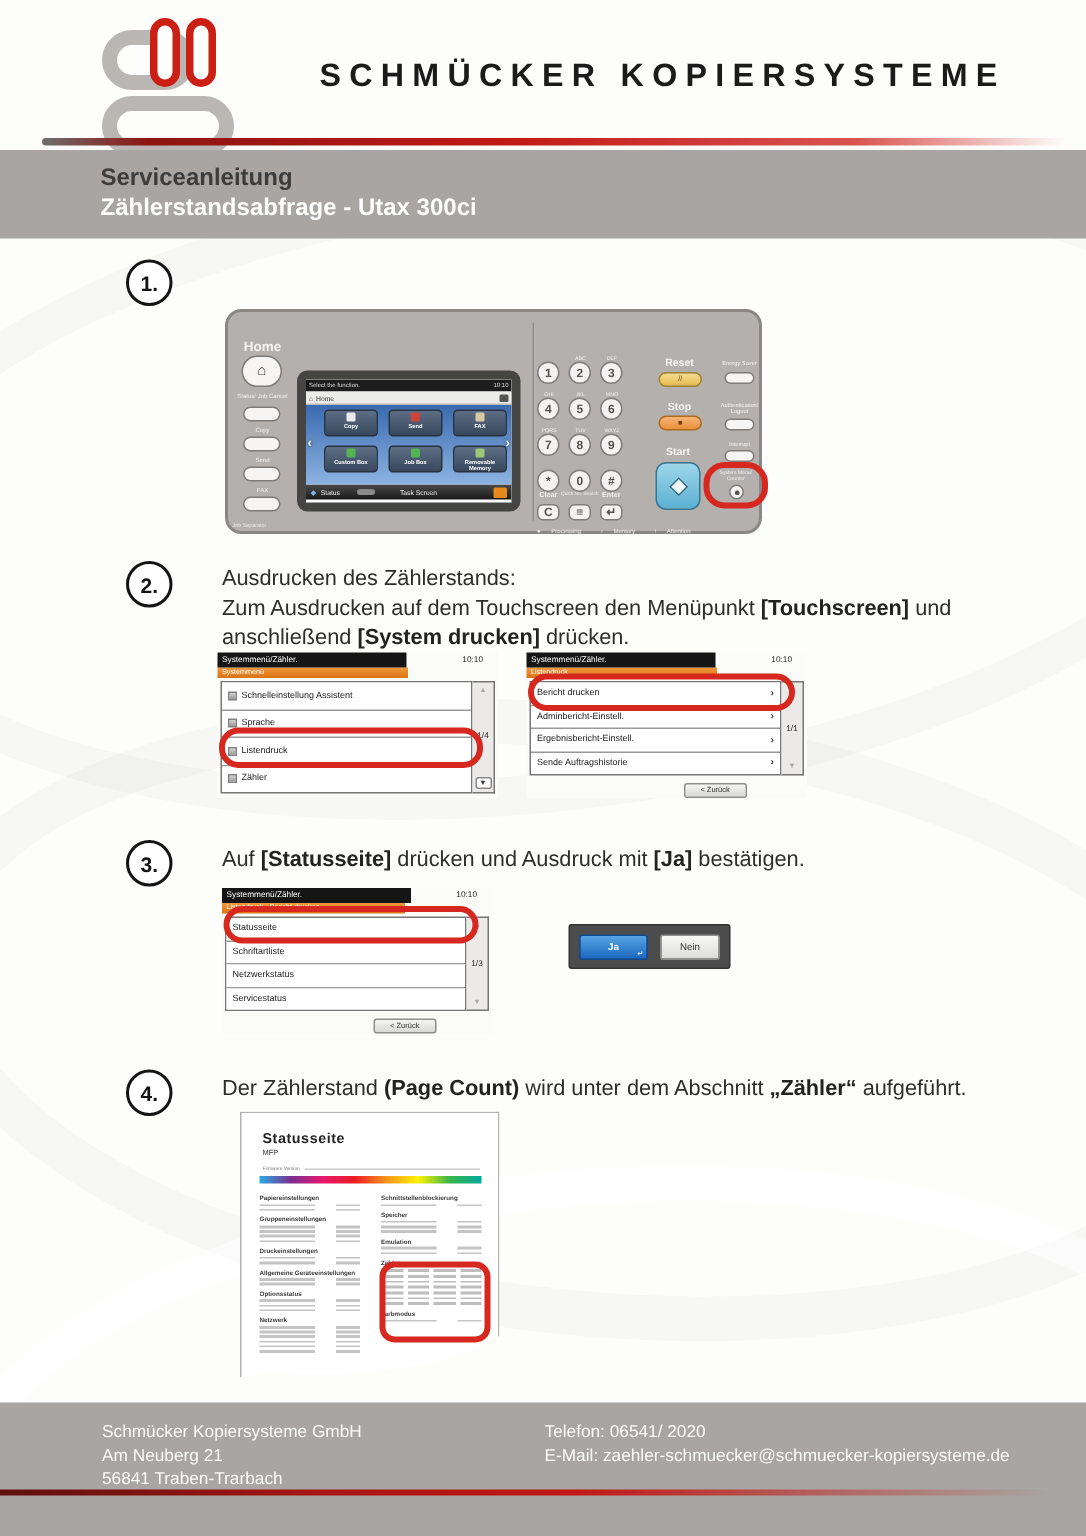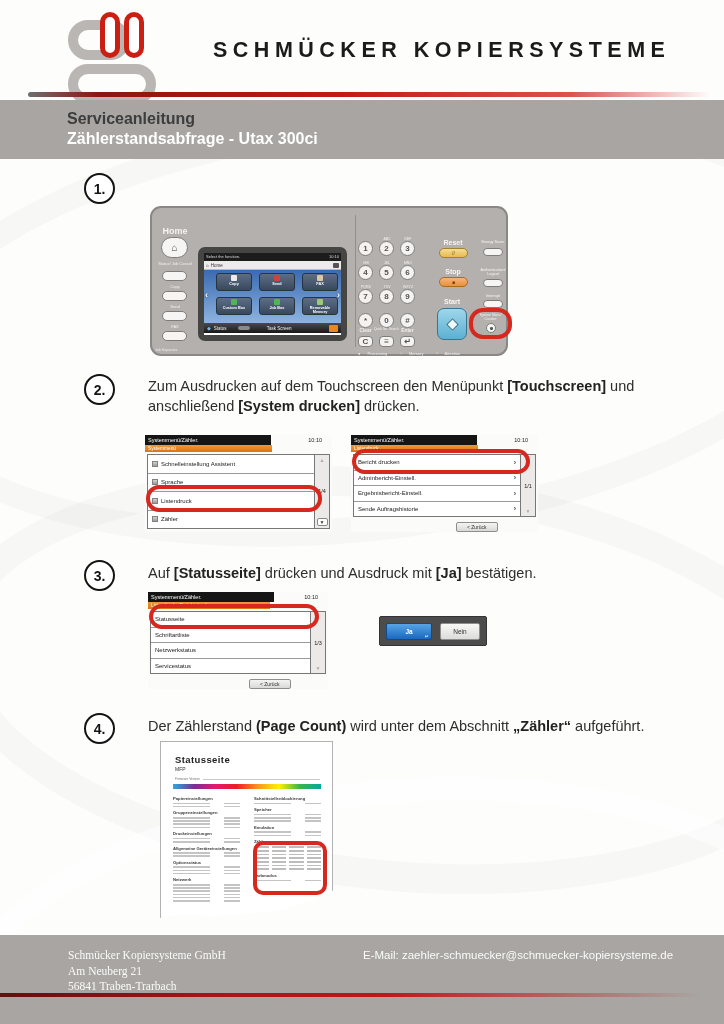--- a/index.html
+++ b/index.html
@@ -140,21 +140,21 @@
   .srow i{display:block;height:1.6px;background:#c4c4c4;}
   .srow i:first-child{width:55%;}
   .srow i:last-child{width:24%;margin-left:auto;}
   .zrow{display:flex;gap:3px;margin:2.2px 0;}
   .zrow i{display:block;height:1.5px;background:#bdbdbd;flex:1;}
   .sheet-ring{position:absolute;left:92px;top:99px;width:74px;height:54px;border:4px solid #d6281e;border-radius:10px;}
 
   
   .footer{position:absolute;left:0;top:935px;width:724px;height:89px;background:#a8a5a2;}
   .f-col{position:absolute;top:13px;font-size:11.5px;color:#fbfbfa;line-height:15.5px;}
-  .f-col.l{left:68px;font-family:Liberation Serif, serif;}
+  .f-col.l{left:68px;}
   .f-col.r{left:363px;}
   .redline.bottom{left:0;top:58px;width:700px;border-radius:0;height:4px;
     background:linear-gradient(90deg,#5f100d,#a61613 30%,#c01815 55%,rgba(192,24,21,0) 100%);}
 </style>
 </head>
 <body>
 
 <div class="page">
   <div class="sw sw1"></div>
   <div class="sw sw2"></div>
@@ -305,20 +305,21 @@
     <div class="rlab sm" style="left:324px;top:86px;width:34px">Interrupt</div>
     <div class="roval wt" style="left:331px;top:92px"></div>
     <div class="sysring">
       <div class="syslab">System Menu/ Counter</div>
       <div class="sysbtn"></div>
     </div>
   </div>
 
   <div class="numcirc" style="left:84px;top:374px">2.</div>
   <div class="stept" style="left:148px;top:377px">
+    <div><span>Ausdrucken des Zählerstands:</span></div>
     <div><span>Zum Ausdrucken auf dem Touchscreen den Menüpunkt </span><b>[Touchscreen]</b><span> und</span></div>
     <div><span>anschließend </span><b>[System drucken]</b><span> drücken.</span></div>
   </div>
 
   <div class="shot" style="left:145px;top:435px;width:187px;height:97px">
     <div class="sh-top">
         <span class="sh-title">Systemmenü/Zähler.</span>
         <span class="sh-time">10:10</span>
       </div>
     <div class="sh-sub">Systemmenü</div>
@@ -626,17 +627,18 @@
     <div class="sheet-ring"></div>
   </div>
 
   <div class="footer">
     <div class="f-col l">
       <div>Schmücker Kopiersysteme GmbH</div>
       <div>Am Neuberg 21</div>
       <div>56841 Traben-Trarbach</div>
     </div>
     <div class="f-col r">
+      <div>Telefon: 06541/ 2020</div>
       <div>E-Mail: zaehler-schmuecker@schmuecker-kopiersysteme.de</div>
     </div>
     <div class="redline bottom"></div>
   </div>
 </div>
 
 </body></html>

